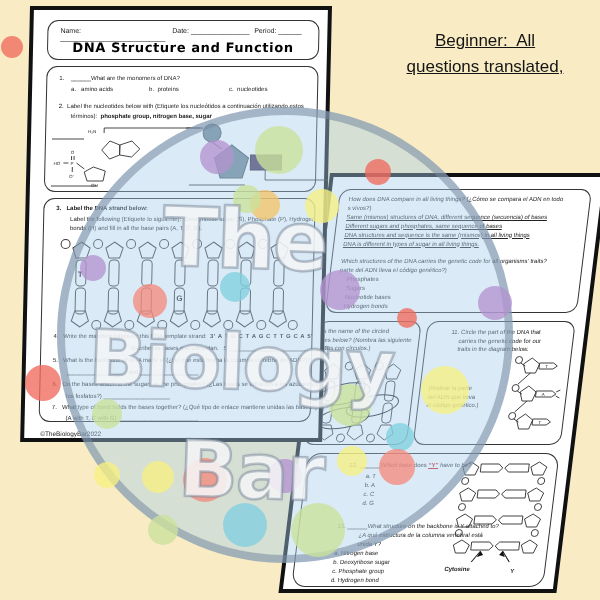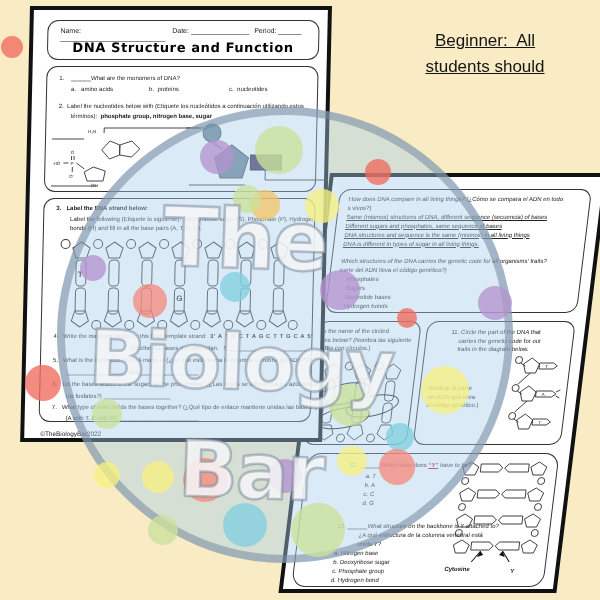--- a/index.html
+++ b/index.html
@@ -315,21 +315,21 @@
     <div class="t" style="left:16px;top:420px;font-size:6.4px;">©TheBiologyBar2022</div>
   </div>
 
   <div id="wm-circle"></div>
   <div class="wm-line" id="wm1">The</div>
   <div class="wm-line" id="wm2">Biology</div>
   <div class="wm-line" id="wm3">Bar</div>
 
   <div id="annotation">
     <div>Beginner:  All</div>
-    <div>students should</div>
+    <div>questions translated,</div>
   </div>
 <div class="dot" style="left: 12px; top: 47px; width: 22px; height: 22px; background: rgb(239, 106, 94);"></div>
     <div class="dot" style="left: 217px; top: 157px; width: 34px; height: 34px; background: rgb(179, 147, 207);"></div>
     <div class="dot" style="left: 279px; top: 150px; width: 48px; height: 48px; background: rgb(203, 225, 155);"></div>
     <div class="dot" style="left: 265px; top: 205px; width: 30px; height: 30px; background: rgb(243, 196, 106);"></div>
     <div class="dot" style="left: 322px; top: 206px; width: 34px; height: 34px; background: rgb(246, 239, 130);"></div>
     <div class="dot" style="left: 247px; top: 199px; width: 28px; height: 28px; background: rgb(203, 225, 155);"></div>
     <div class="dot" style="left: 93px; top: 268px; width: 26px; height: 26px; background: rgb(179, 147, 207);"></div>
     <div class="dot" style="left: 150px; top: 301px; width: 34px; height: 34px; background: rgb(245, 138, 125);"></div>
     <div class="dot" style="left: 235px; top: 287px; width: 30px; height: 30px; background: rgb(130, 207, 224);"></div>

